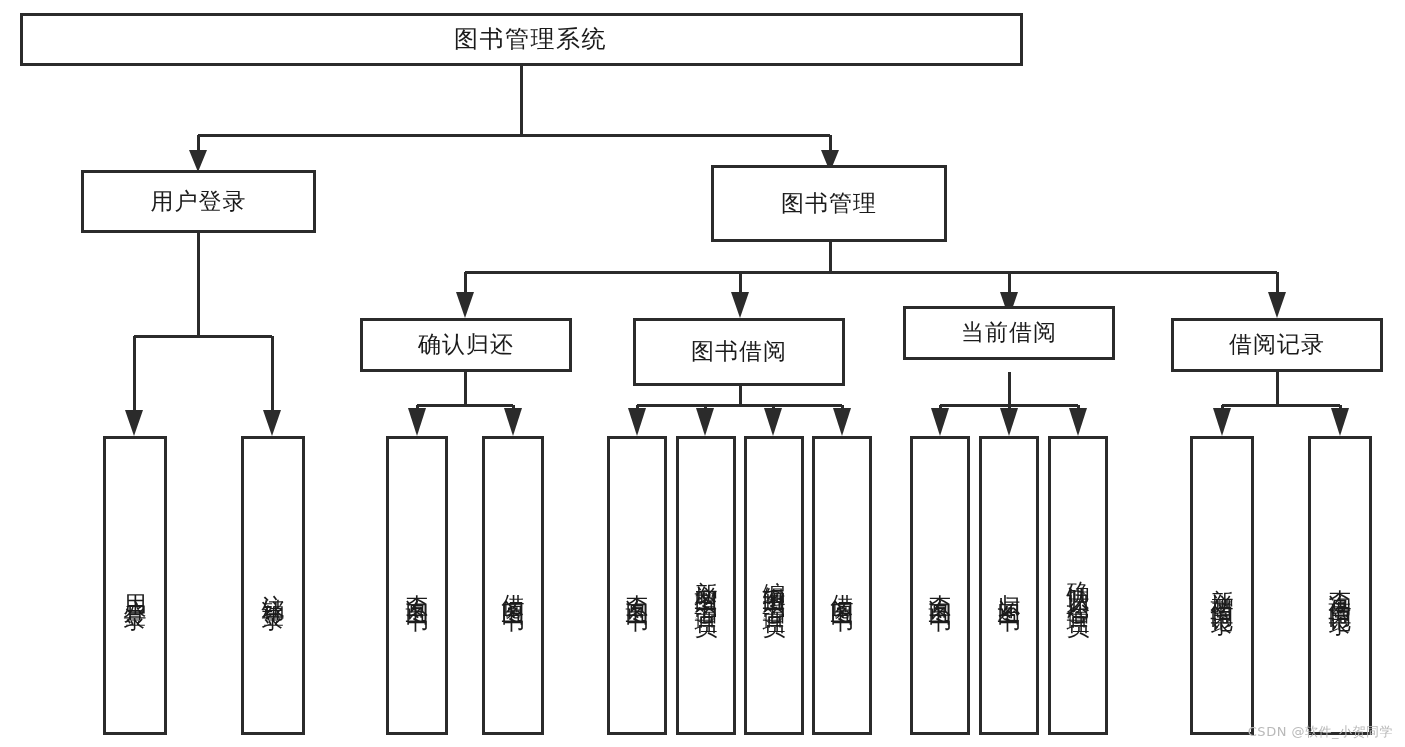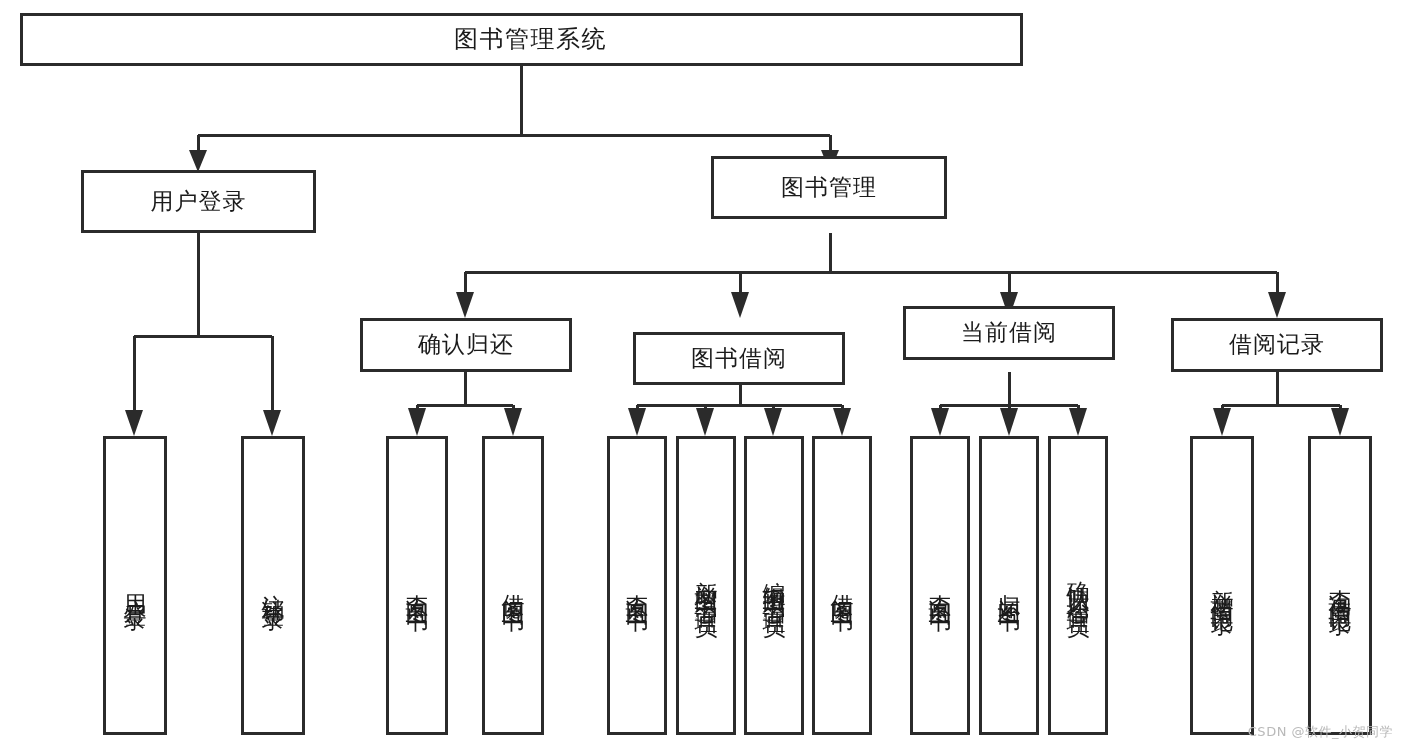--- a/index.html
+++ b/index.html
@@ -159,28 +159,28 @@
     <polygon points="1331,408 1349,408 1340,436"></polygon>
   </svg>
 
   <div class="node h root" style="left:20px; top:13px; width:1003px; height:53px;padding-left:18px;">
     <span class="txt">图书管理系统</span>
   </div>
 
   <div class="node h" style="left:81px; top:170px; width:235px; height:63px;">
     <span class="txt">用户登录</span>
   </div>
-  <div class="node h" style="left:711px; top:156px; width:236px; height:63px;">
+  <div class="node h" style="left:711px; top:165px; width:236px; height:77px;">
     <span class="txt">图书管理</span>
   </div>
 
   <div class="node h" style="left:360px; top:318px; width:212px; height:54px;">
     <span class="txt">确认归还</span>
   </div>
-  <div class="node h" style="left:633px; top:332px; width:212px; height:53px;">
+  <div class="node h" style="left:633px; top:318px; width:212px; height:68px;">
     <span class="txt">图书借阅</span>
   </div>
   <div class="node h" style="left:903px; top:306px; width:212px; height:54px;">
     <span class="txt">当前借阅</span>
   </div>
   <div class="node h" style="left:1171px; top:318px; width:212px; height:54px;">
     <span class="txt">借阅记录</span>
   </div>
 
   <div class="node v" style="left:103px; top:436px; width:64px; height:299px;">

